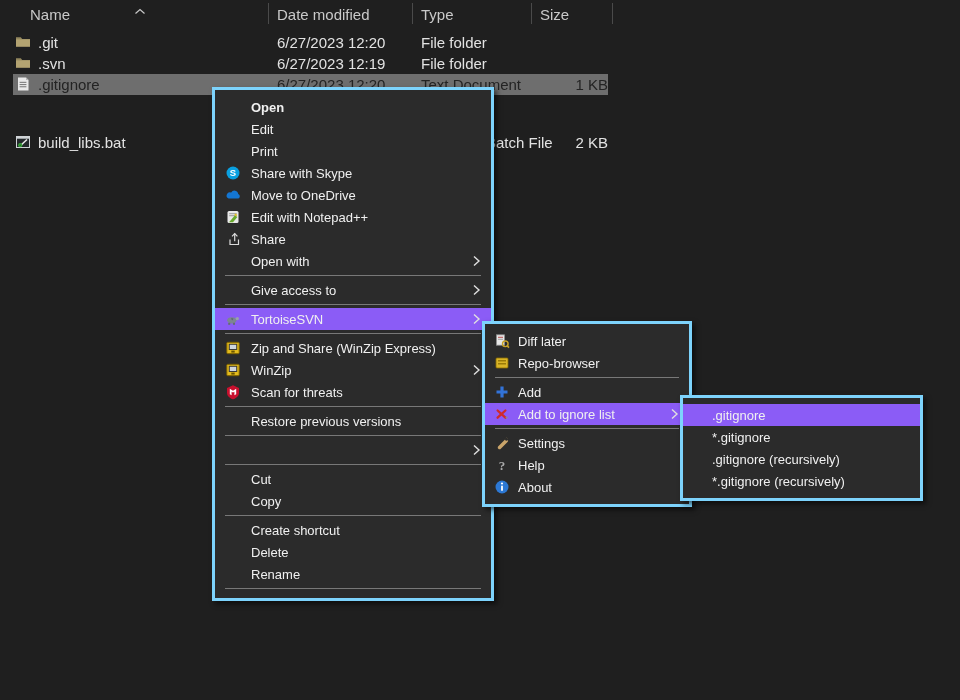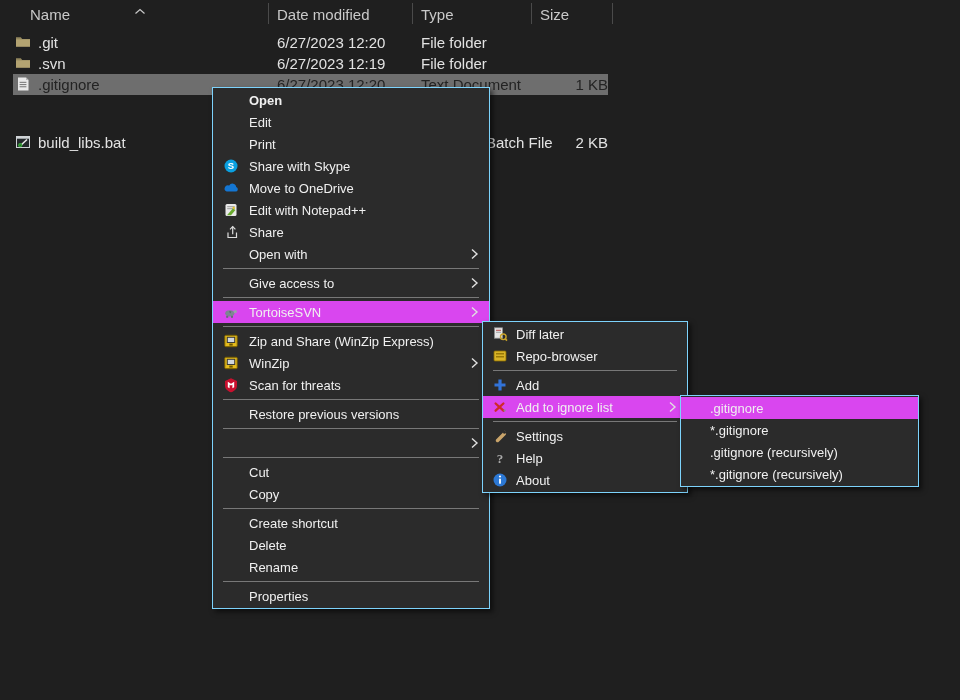--- a/index.html
+++ b/index.html
@@ -14,24 +14,24 @@
   .file-row{position:absolute;left:0;width:640px;height:21px;}
   .row-highlight{position:absolute;left:13px;top:0;width:595px;height:21px;background:#6e6e6e;}
   .cell{position:absolute;top:0;height:21px;line-height:21px;white-space:nowrap;}
   .cell.icon-cell{left:15px;top:2px;height:16px;line-height:16px;}
   .cell.name{left:38px;}
   .cell.date{left:277px;}
   .cell.type{left:421px;}
   .cell.size{left:520px;width:88px;text-align:right;}
   .file-row.selected .cell{color:#232323;}
   
-  .menu{position:absolute;background:#2b2b2b;border:1px solid #7dd3fc;
-        box-shadow:3px 3px 5px rgba(0,0,0,.55);padding:1px 0;font-size:13px;color:#f0f0f0;}
+  .menu{position:absolute;background:#2b2b2b;border:3px solid #7dd3fc;
+        box-shadow:3px 3px 5px rgba(0,0,0,.55);padding:6px 0;font-size:13px;color:#f0f0f0;}
   .menu-item{height:22px;display:flex;align-items:center;padding-right:10px;cursor:default;}
-  .menu-item.highlighted{background:#d946ef;}
+  .menu-item.highlighted{background:#8b5cf6;}
   .gutter{width:36px;flex:0 0 36px;display:flex;align-items:center;justify-content:center;}
   .menu-svn .gutter,.menu-ignore .gutter{width:33px;flex:0 0 33px;}
   .menu-ignore .gutter{width:29px;flex:0 0 29px;}
   .label{flex:1;white-space:nowrap;overflow:hidden;}
   .label.bold{font-weight:bold;}
   .arrow{margin-left:auto;display:flex;align-items:center;padding-left:8px;}
   .separator{height:1px;background:#787878;margin:3px 10px;}
   .icon-box{width:16px;height:16px;display:inline-block;}
   #main-menu{left:212px;top:87px;width:276px;z-index:10;}
   #svn-menu{left:482px;top:321px;width:204px;z-index:20;}
@@ -265,24 +265,20 @@
       </div>
       <div class="menu-item">
         <span class="gutter"></span>
         <span class="label">Delete</span>
       </div>
       <div class="menu-item">
         <span class="gutter"></span>
         <span class="label">Rename</span>
       </div>
       <div class="separator"></div>
-      <div class="menu-item">
-        <span class="gutter"></span>
-        <span class="label">Properties</span>
-      </div>
     </div>
   <div id="svn-menu" class="menu menu-svn">
       <div class="menu-item">
         <span class="gutter">
           <svg class="icon-box" viewBox="0 0 16 16">
             <rect x="2.5" y="1.8" width="8" height="10.4" fill="#e6e6e6" stroke="#8e8e8e" stroke-width=".8"></rect>
             <rect x="4" y="3.8" width="5" height=".9" fill="#b03a3a"></rect>
             <rect x="4" y="5.8" width="5" height=".9" fill="#999"></rect>
             <circle cx="11.3" cy="10.8" r="2.8" fill="none" stroke="#c9a227" stroke-width="1.4"></circle>
             <path d="M13.3 12.9l1.7 1.7" stroke="#c9a227" stroke-width="1.6"></path>

